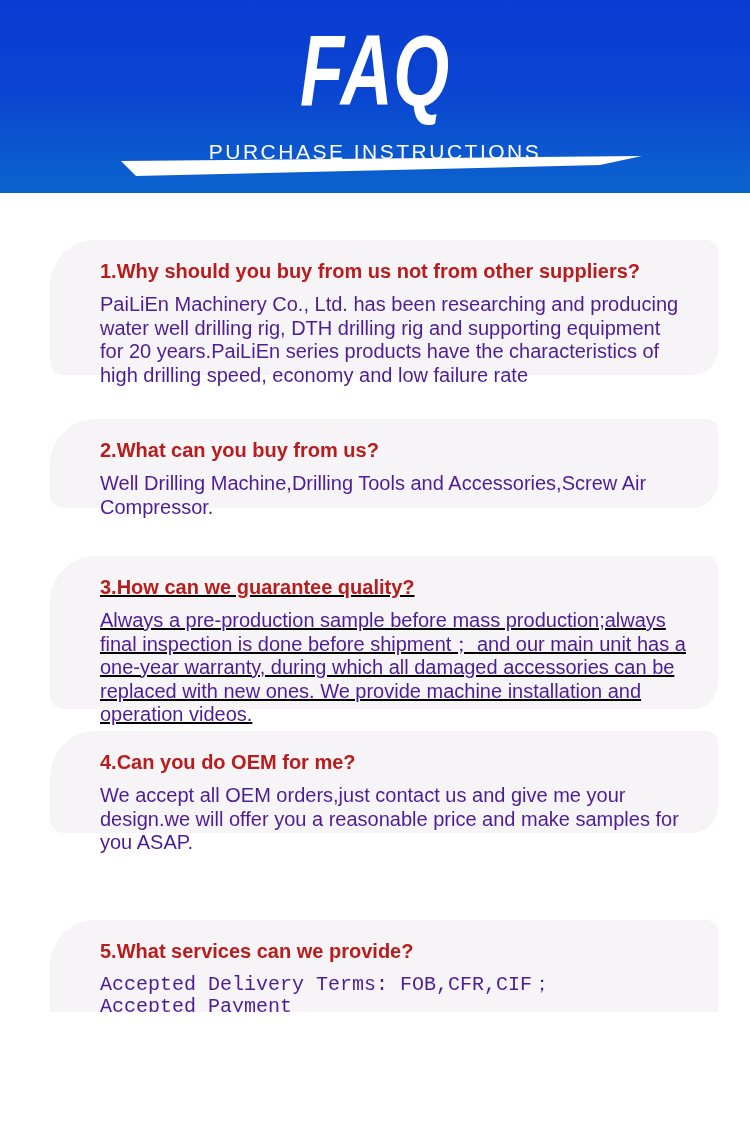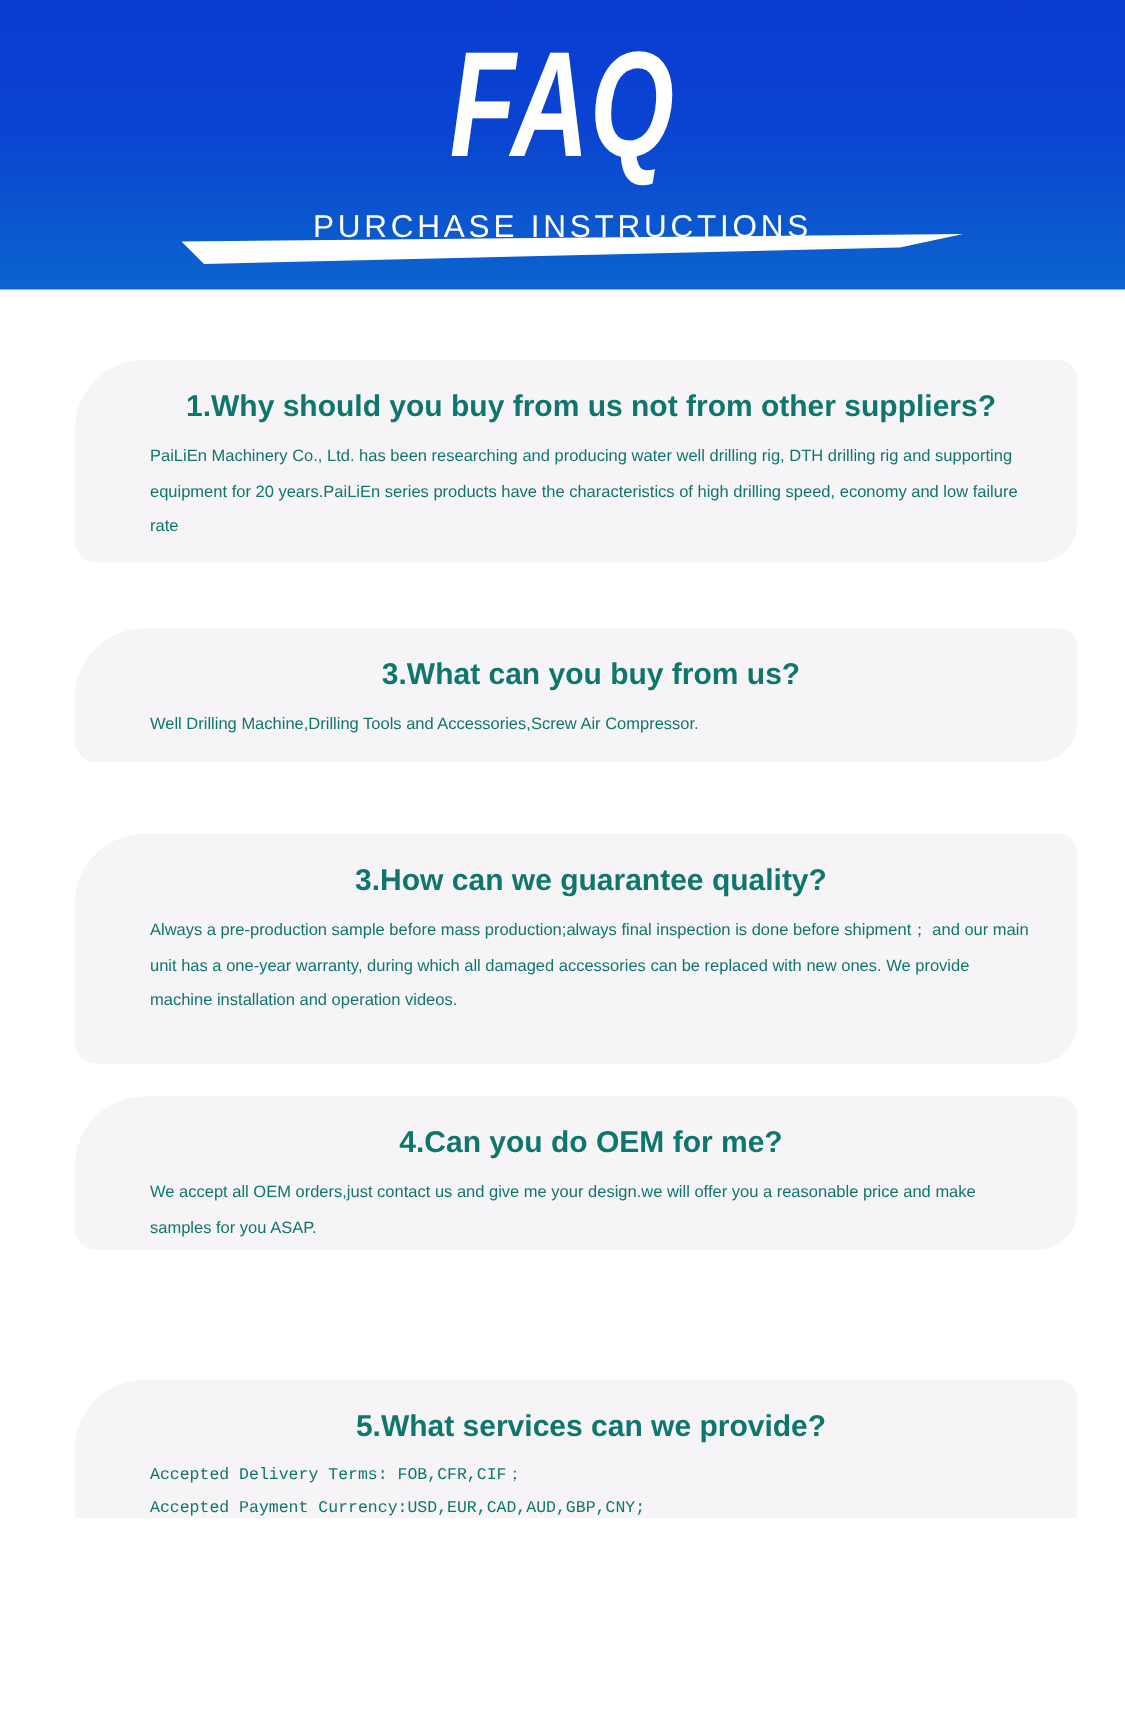--- a/index.html
+++ b/index.html
@@ -39,32 +39,31 @@
   }
   .card::before{
     content:"";
     position:absolute;z-index:-1;
     left:-11px;right:18px;top:12px;bottom:-13px;
     background:#f6821e;
     border-radius:54px 12px 30px 22px;
   }
   .card:nth-of-type(1){top:240px;height:135px;}
   .card:nth-of-type(2){top:419px;height:89px;}
-  .card:nth-of-type(3){top:556px;height:153px;}
+  .card:nth-of-type(3){top:556px;height:153px;text-decoration:underline;}
   .card:nth-of-type(4){top:731px;height:102px;}
   .card:nth-of-type(5){top:920px;height:175px;}
   .question{
     margin:0;padding:17px 30px 0 50px;
-    font-size:20px;font-weight:bold;color:#0f766e;
+    font-size:20px;font-weight:bold;color:#b91c1c;
     line-height:28px;
-    text-align:center;
   }
   .answer{
     padding:8px 30px 0 50px;
-    font-size:11px;color:#0f766e;
+    font-size:20px;color:#4c1d95;
     line-height:23.5px;
     white-space:pre-line;
   }
   .card:nth-of-type(5) .answer{line-height:21.5px;padding-top:9px;font-family:Liberation Mono, monospace;}
 </style>
 </head>
 <body>
 
 <div class="page">
 
@@ -76,21 +75,21 @@
     </svg>
   </header>
 
   <main id="cards">
     <section class="card">
       <h2 class="question">1.Why should you buy from us not from other suppliers?</h2>
       <div class="answer">PaiLiEn Machinery Co., Ltd. has been researching and producing water well drilling rig, DTH drilling rig and supporting equipment for 20 years.PaiLiEn series products have the characteristics of high drilling speed, economy and low failure rate</div>
     </section>
 
     <section class="card">
-      <h2 class="question">3.What can you buy from us?</h2>
+      <h2 class="question">2.What can you buy from us?</h2>
       <div class="answer">Well Drilling Machine,Drilling Tools and Accessories,Screw Air Compressor.</div>
     </section>
 
     <section class="card">
       <h2 class="question">3.How can we guarantee quality?</h2>
       <div class="answer">Always a pre-production sample before mass production;always final inspection is done before shipment； and our main unit has a one-year warranty, during which all damaged accessories can be replaced with new ones. We provide machine installation and operation videos.</div>
     </section>
 
     <section class="card">
       <h2 class="question">4.Can you do OEM for me?</h2>

